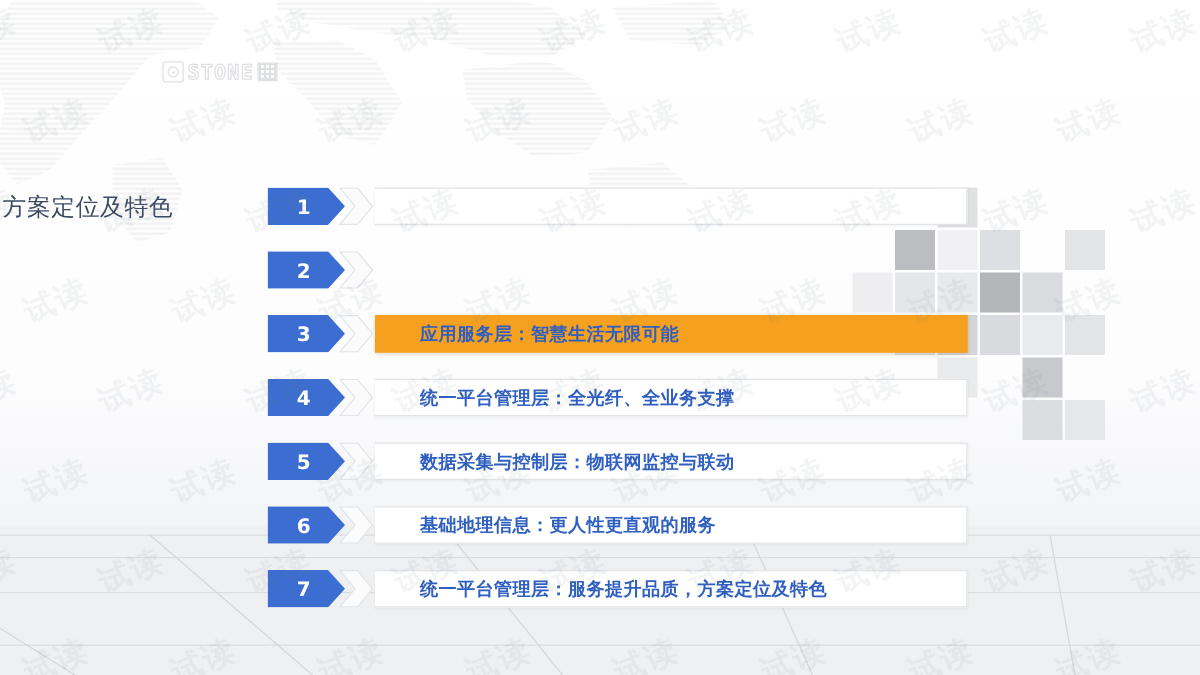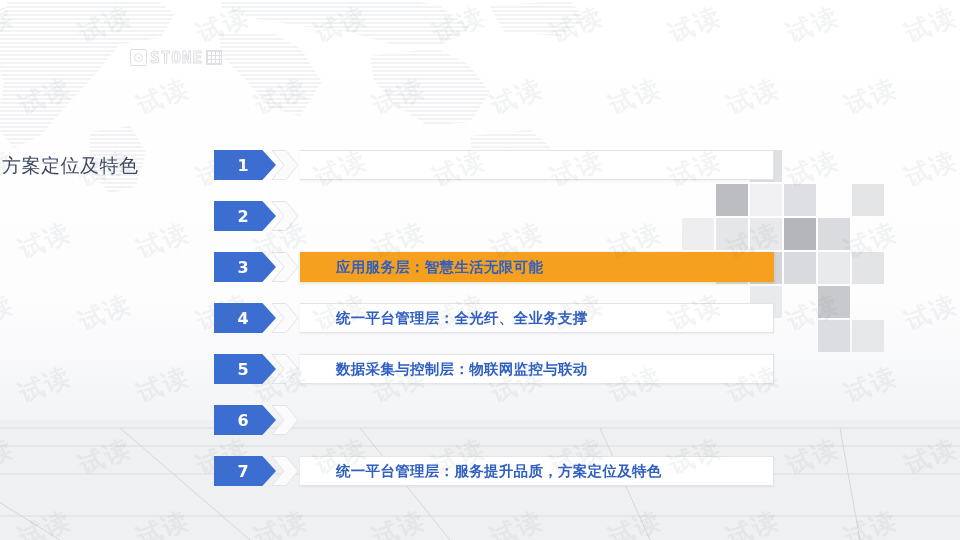--- a/index.html
+++ b/index.html
@@ -420,20 +420,23 @@
           <span class="row-label">数据采集与控制层：物联网监控与联动</span>
         </div>
       </div>
       <div class="row" style="margin-bottom: 21px;">
         <div class="row-num">6</div>
         <div class="row-sep">
           <svg width="30" height="30" viewBox="0 0 30 30">
             <path d="M2,0.5 L16,0.5 L28,15 L16,29.5 L2,29.5 L14,15 Z" fill="#fbfbfc" stroke="#e2e4e8" stroke-width="1"></path>
           </svg>
         </div>
+        <div class="row-bar">
+          <span class="row-label">基础地理信息：更人性更直观的服务</span>
+        </div>
       </div>
       <div class="row" style="margin-bottom: 21px;">
         <div class="row-num">7</div>
         <div class="row-sep">
           <svg width="30" height="30" viewBox="0 0 30 30">
             <path d="M2,0.5 L16,0.5 L28,15 L16,29.5 L2,29.5 L14,15 Z" fill="#fbfbfc" stroke="#e2e4e8" stroke-width="1"></path>
           </svg>
         </div>
         <div class="row-bar">
           <span class="row-label">统一平台管理层：服务提升品质，方案定位及特色</span>

